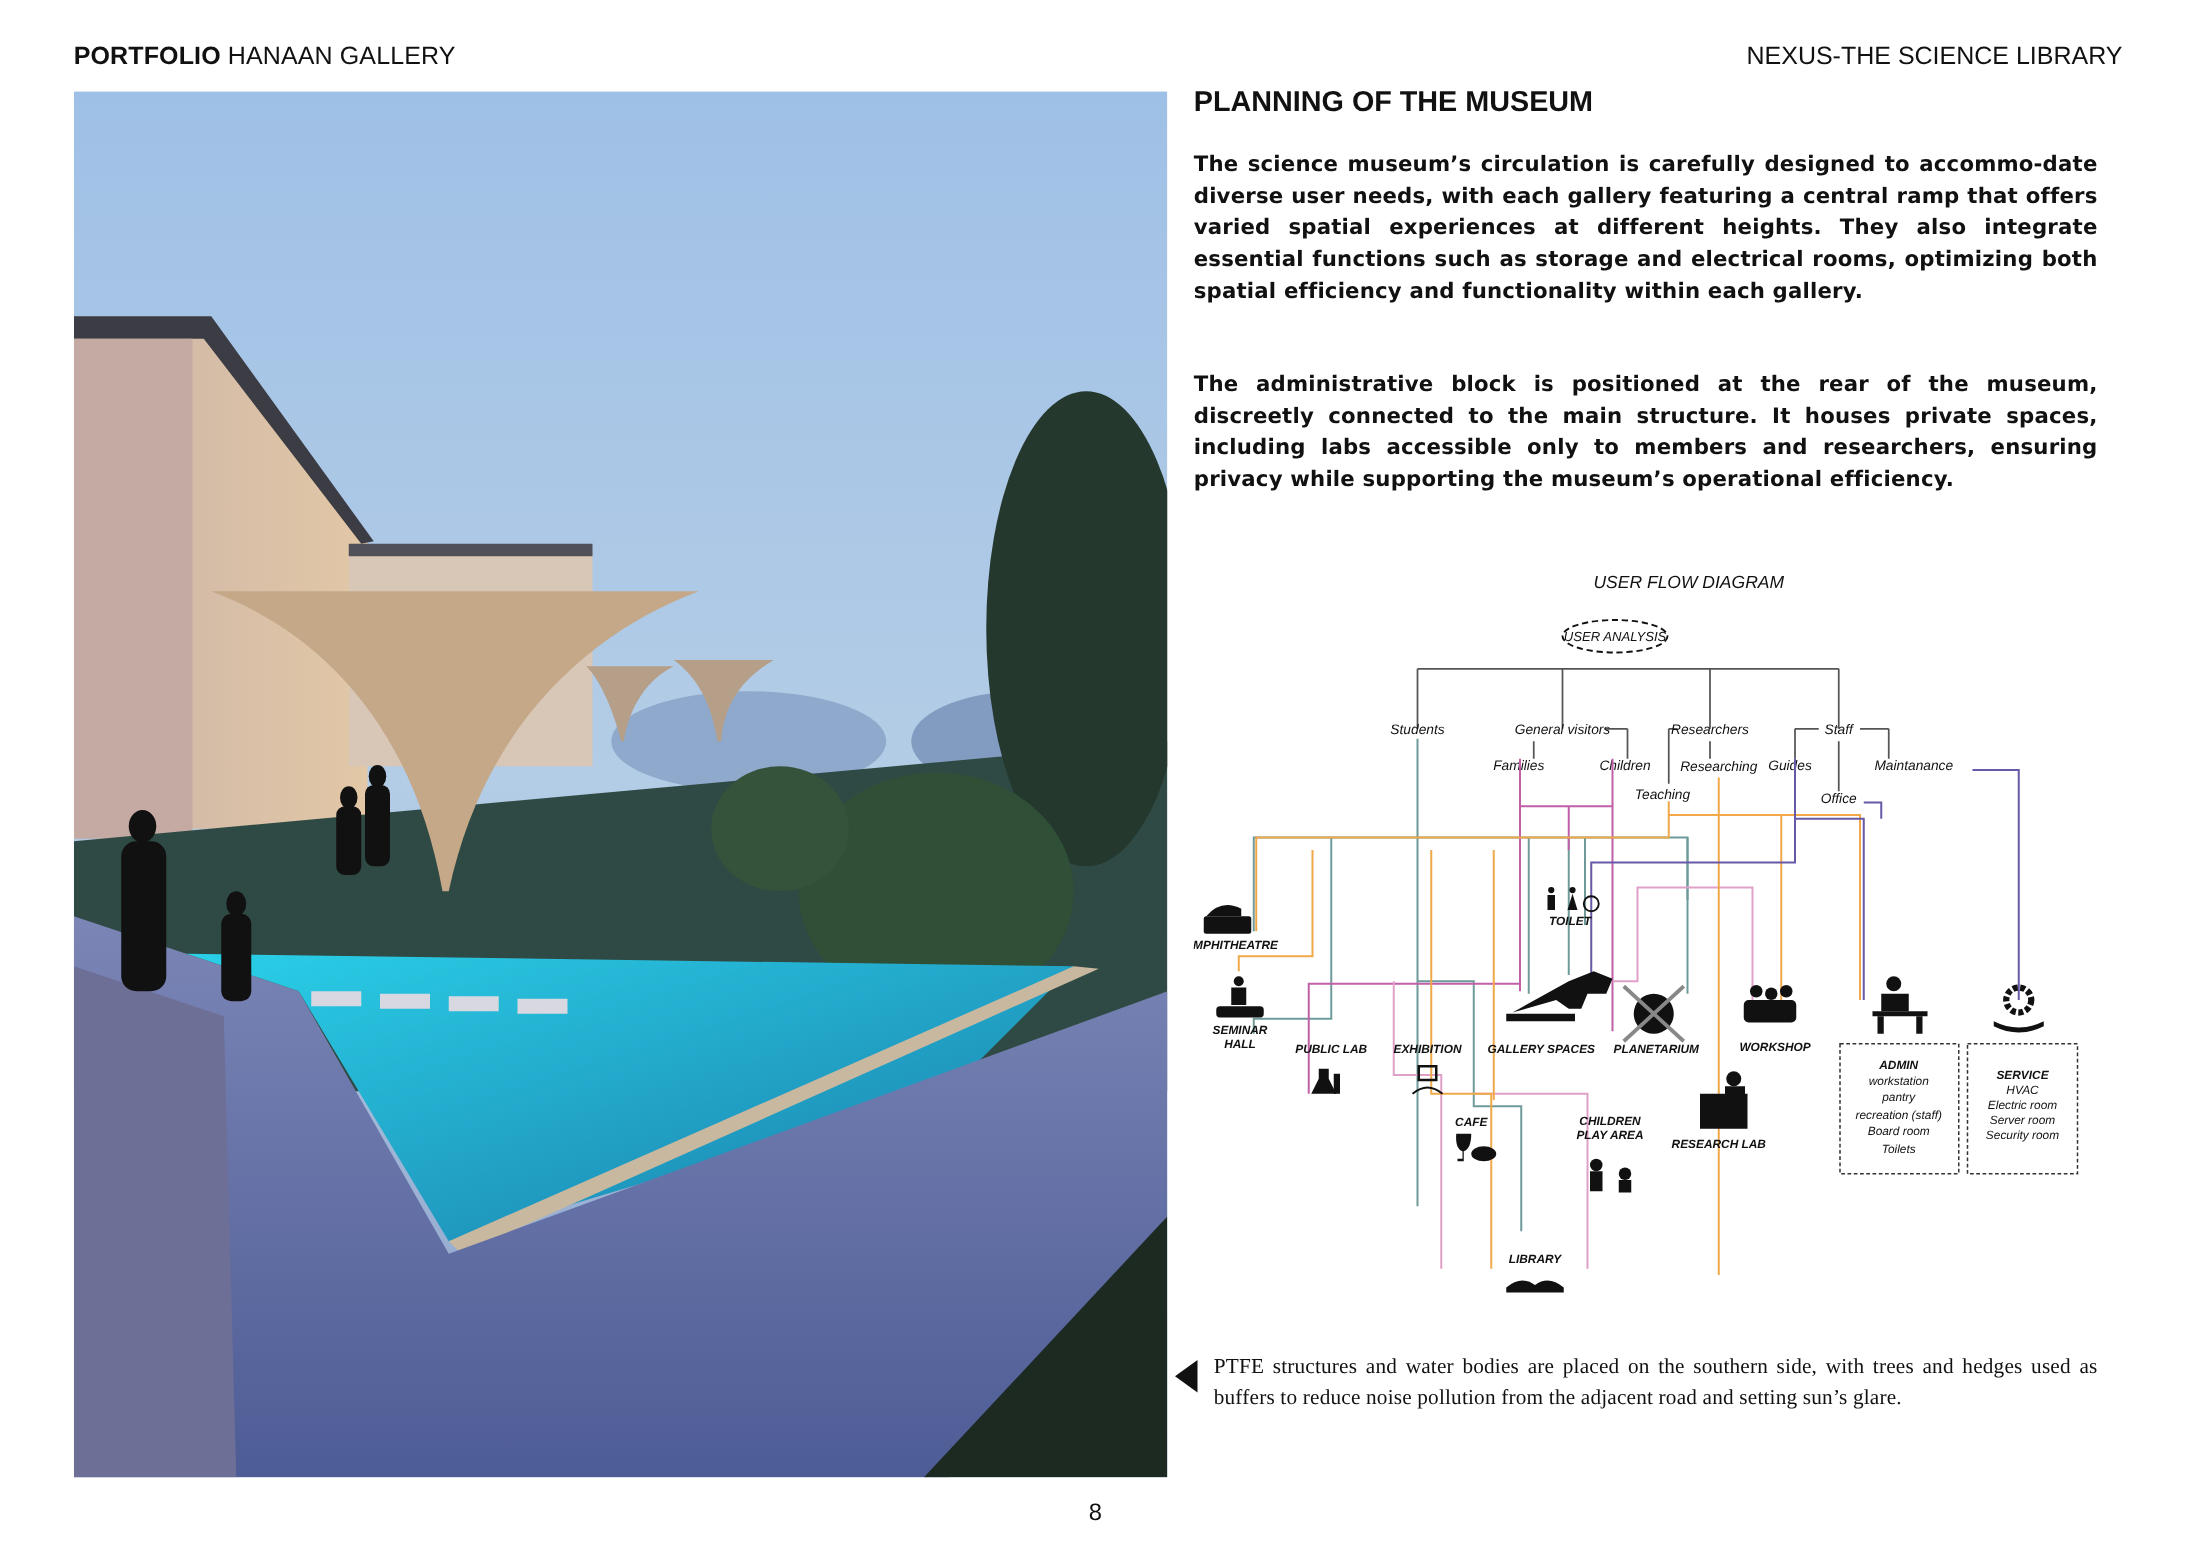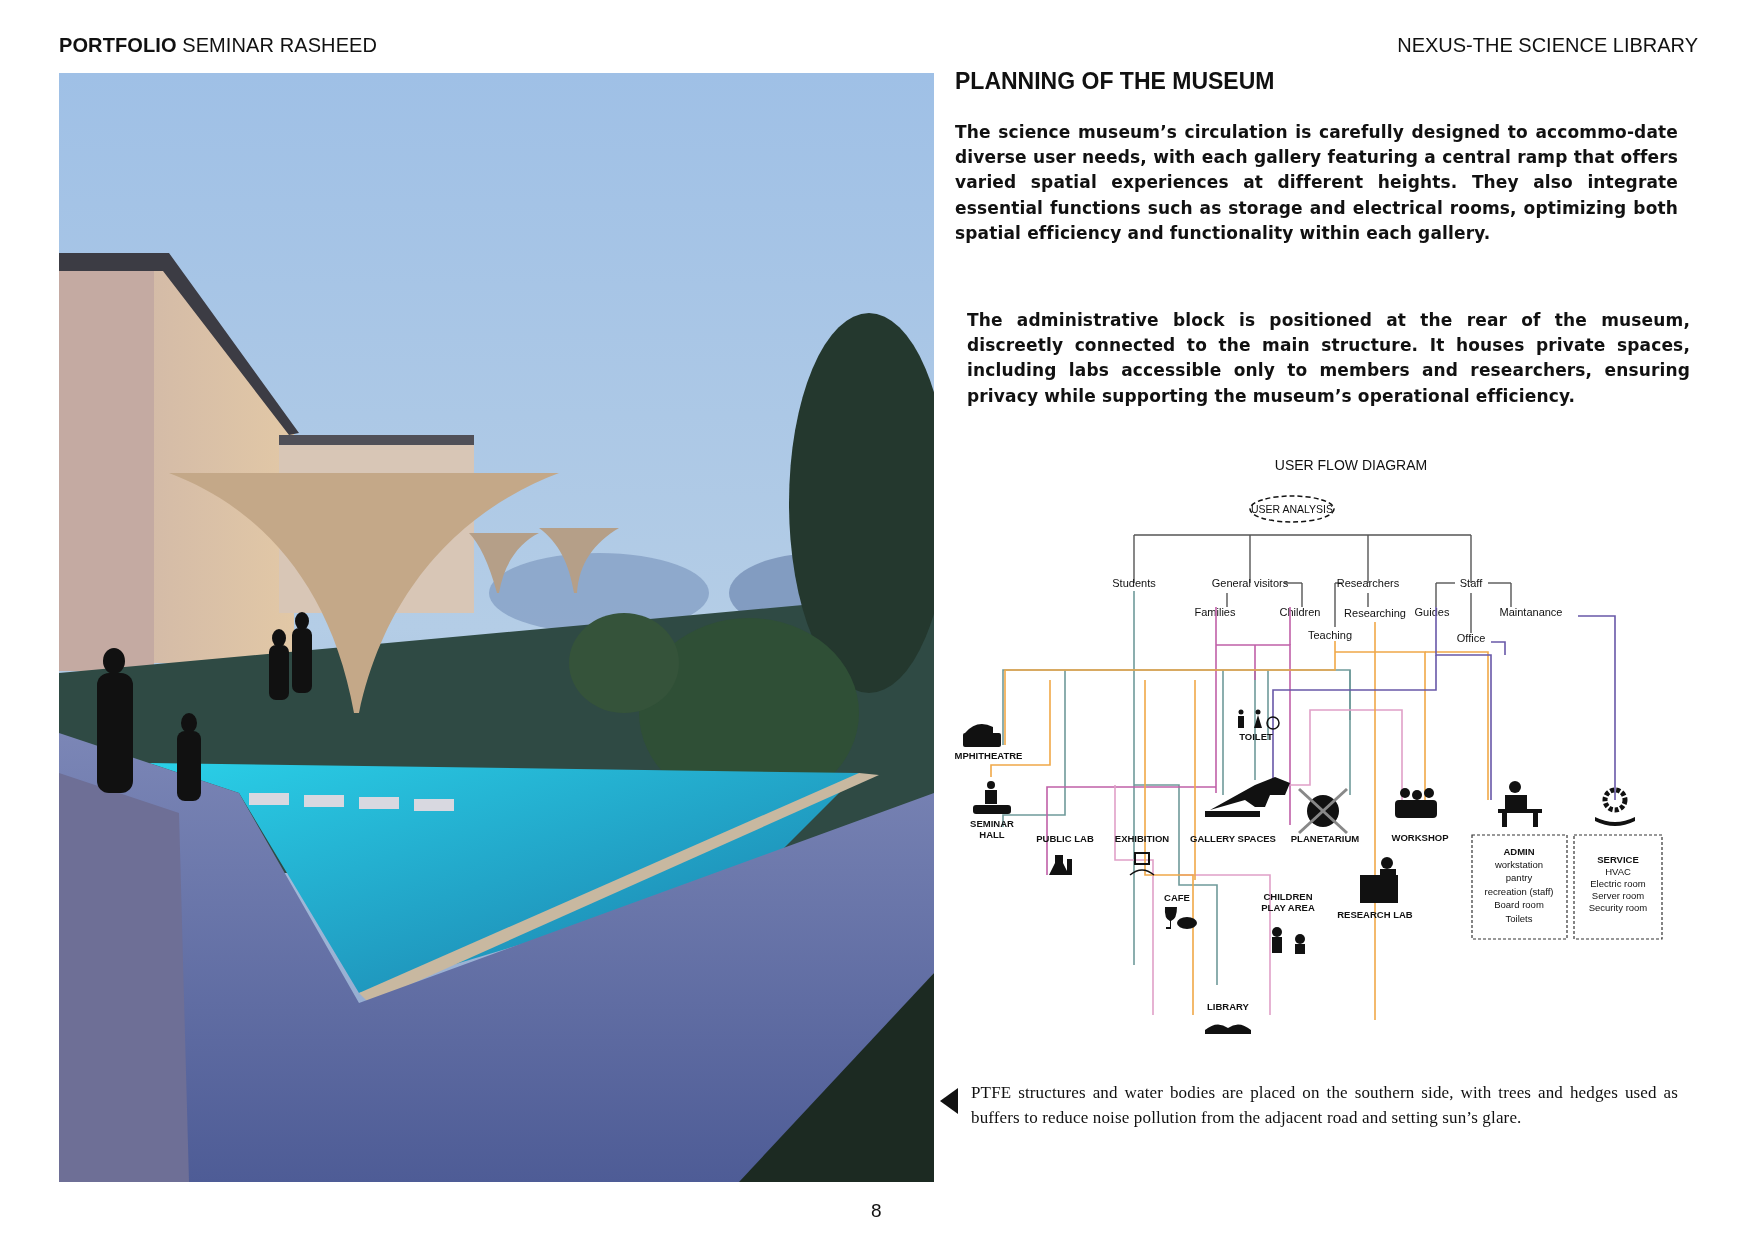--- a/index.html
+++ b/index.html
@@ -6,29 +6,29 @@
   body{width:1754px;height:1240px;position:relative;overflow:hidden;font-family:"Liberation Sans",sans-serif;color:#111;}
   .hdr-left{position:absolute;left:59px;top:34px;font-size:20px;letter-spacing:0.1px;}
   .hdr-left b{font-weight:700;}
   .hdr-right{position:absolute;right:56px;top:34px;font-size:20px;}
   .photo{position:absolute;left:59px;top:73px;width:875px;height:1109px;overflow:hidden;}
   .photo svg{display:block;}
   .title{position:absolute;left:955px;width:723px;top:68px;text-align:left;font-size:23px;font-weight:700;}
   .para{position:absolute;left:955px;width:723px;font-family:"DejaVu Sans",sans-serif;font-size:17px;line-height:25.2px;text-align:justify;letter-spacing:0.15px;font-weight:bold;}
   .p1{top:120px;}
   .p2{top:296px;}
-  .diagram{position:absolute;left:955px;top:455px;width:723px;height:610px;}
+  .diagram{position:absolute;left:955px;top:455px;width:723px;height:610px;font-style:italic;}
   .caption{position:absolute;left:971px;width:707px;top:1080px;font-family:Liberation Serif, serif;font-size:17px;line-height:25.2px;text-align:justify;letter-spacing:0.15px;}
   .arrow{position:absolute;left:940px;top:1088px;width:0;height:0;border-top:13px solid transparent;border-bottom:13px solid transparent;border-right:18px solid #111;}
   .pagenum{position:absolute;left:871px;top:1200px;font-size:19px;}
 </style>
 </head>
 <body>
 
-<div class="hdr-left"><b>PORTFOLIO</b><span> SEMINAR RASHEED</span></div>
+<div class="hdr-left"><b>PORTFOLIO</b><span> HANAAN GALLERY</span></div>
 <div class="hdr-right">NEXUS-THE SCIENCE LIBRARY</div>
 
 <div class="photo" title="Rendered evening view of the museum with brick walls, PTFE funnel canopy structures, water pool, timber deck and silhouetted visitors in rain">
   <svg width="875" height="1109" viewBox="0 0 875 1109">
     <defs>
       <linearGradient id="sky" x1="0" y1="0" x2="0" y2="1">
         <stop offset="0" stop-color="#9fc0e6"></stop>
         <stop offset="0.5" stop-color="#b4cde6"></stop>
         <stop offset="1" stop-color="#8aa0c8"></stop>
       </linearGradient>
@@ -87,21 +87,21 @@
       <ellipse cx="220" cy="565" rx="7" ry="9"></ellipse>
       <rect x="210" y="572" width="20" height="55" rx="7"></rect>
       <ellipse cx="243" cy="548" rx="7" ry="9"></ellipse>
       <rect x="233" y="555" width="20" height="65" rx="7"></rect>
     </g>
   </svg>
 </div>
 
 <div class="title">PLANNING OF THE MUSEUM</div>
 <p class="para p1" style="margin:0">The science museum’s circulation is carefully designed to accommo-date diverse user needs, with each gallery featuring a central ramp that offers varied spatial experiences at different heights. They also integrate essential functions such as storage and electrical rooms, optimizing both spatial efficiency and functionality within each gallery.</p>
-<p class="para p2" style="margin:12px">The administrative block is positioned at the rear of the museum, discreetly connected to the main structure. It houses private spaces, including labs accessible only to members and researchers, ensuring privacy while supporting the museum’s operational efficiency.</p>
+<p class="para p2" style="margin:0">The administrative block is positioned at the rear of the museum, discreetly connected to the main structure. It houses private spaces, including labs accessible only to members and researchers, ensuring privacy while supporting the museum’s operational efficiency.</p>
 
 <div class="diagram">
   <svg width="723" height="610" viewBox="0 0 723 610" font-family="Liberation Sans, sans-serif">
 
     <text x="396" y="15" text-anchor="middle" font-size="14" fill="#111">USER FLOW DIAGRAM</text>
 
     <ellipse cx="337" cy="54" rx="42" ry="13" fill="none" stroke="#111" stroke-width="1.5" stroke-dasharray="5,3"></ellipse>
     <text x="337" y="58" text-anchor="middle" font-size="10.5" fill="#111">USER ANALYSIS</text>
 
     <g stroke="#555" stroke-width="1.4" fill="none">

